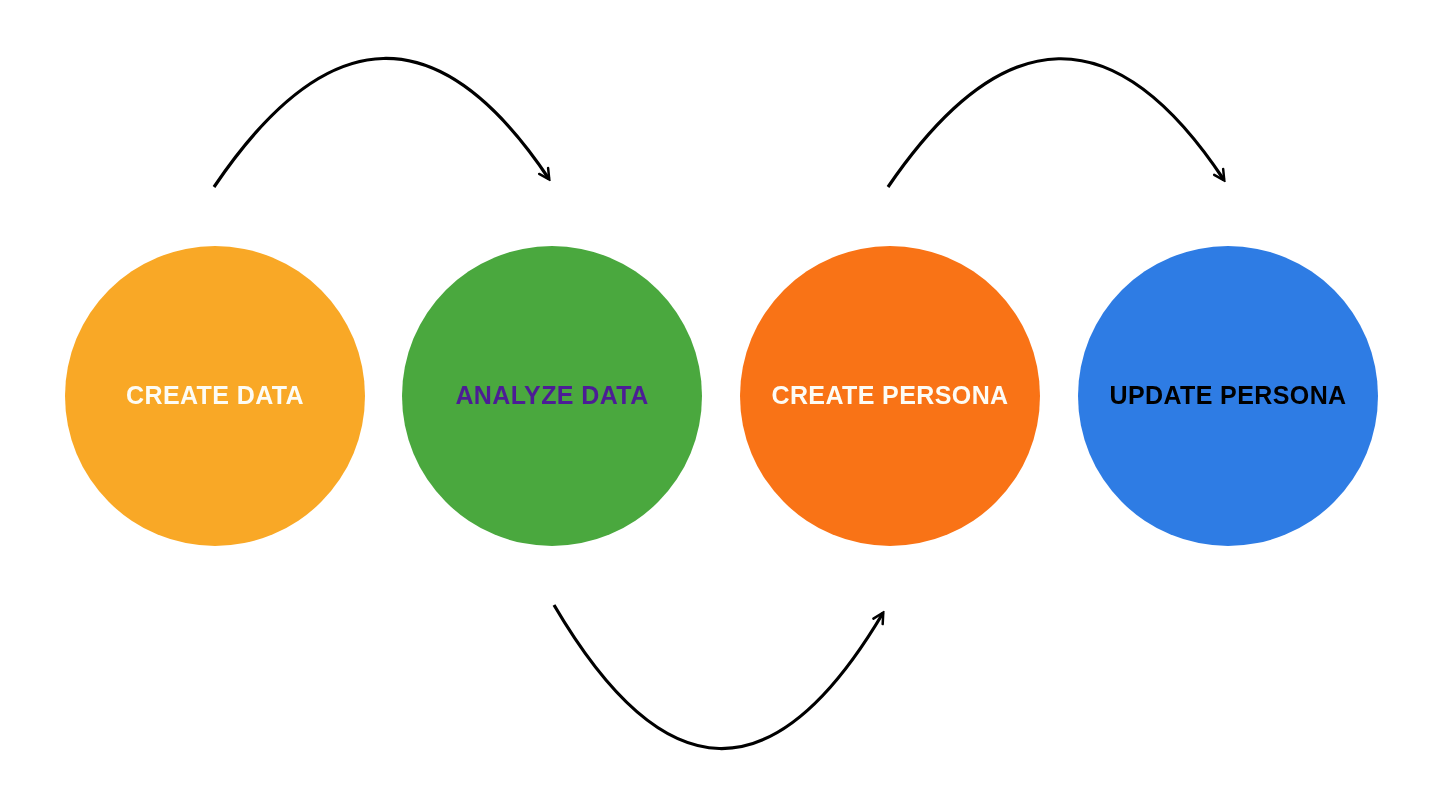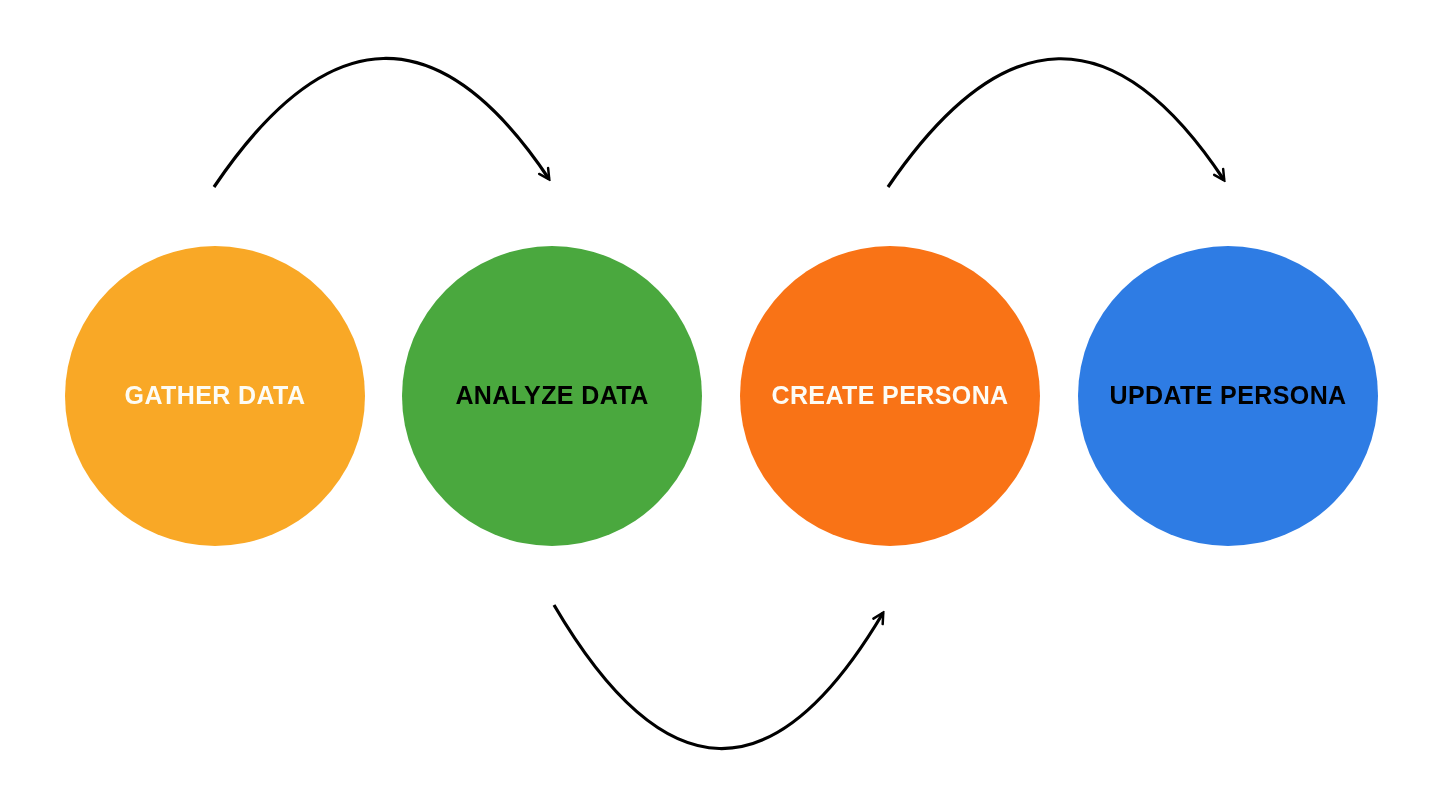--- a/index.html
+++ b/index.html
@@ -64,25 +64,25 @@
     </defs>
 
     <path class="arc" d="M 214 187 Q 385 -66 549 179" marker-end="url(#arrowhead)" stroke="#000000"></path>
 
     <path class="arc" d="M 554 605 Q 720 888 883 613" marker-end="url(#arrowhead)" stroke="#000000"></path>
 
     <path class="arc" d="M 888 187 Q 1061 -66 1224 180" marker-end="url(#arrowhead)" stroke="#000000"></path>
   </svg>
 
   <div class="step-circle pos-1" style="background-color: rgb(249, 168, 38);">
-    <span class="step-label" style="color: rgb(253, 252, 245);">GATHER DATA</span>
+    <span class="step-label" style="color: rgb(253, 252, 245);">CREATE DATA</span>
   </div>
 
   <div class="step-circle pos-2" style="background-color: rgb(74, 168, 62);">
-    <span class="step-label" style="color: #000000;">ANALYZE DATA</span>
+    <span class="step-label" style="color: #4c1d95;">ANALYZE DATA</span>
   </div>
 
   <div class="step-circle pos-3" style="background-color: rgb(249, 115, 22);">
     <span class="step-label" style="color: rgb(253, 252, 245);">CREATE PERSONA</span>
   </div>
 
   <div class="step-circle pos-4" style="background-color: rgb(46, 124, 228);">
     <span class="step-label" style="color: #000000;">UPDATE PERSONA</span>
   </div>
 

